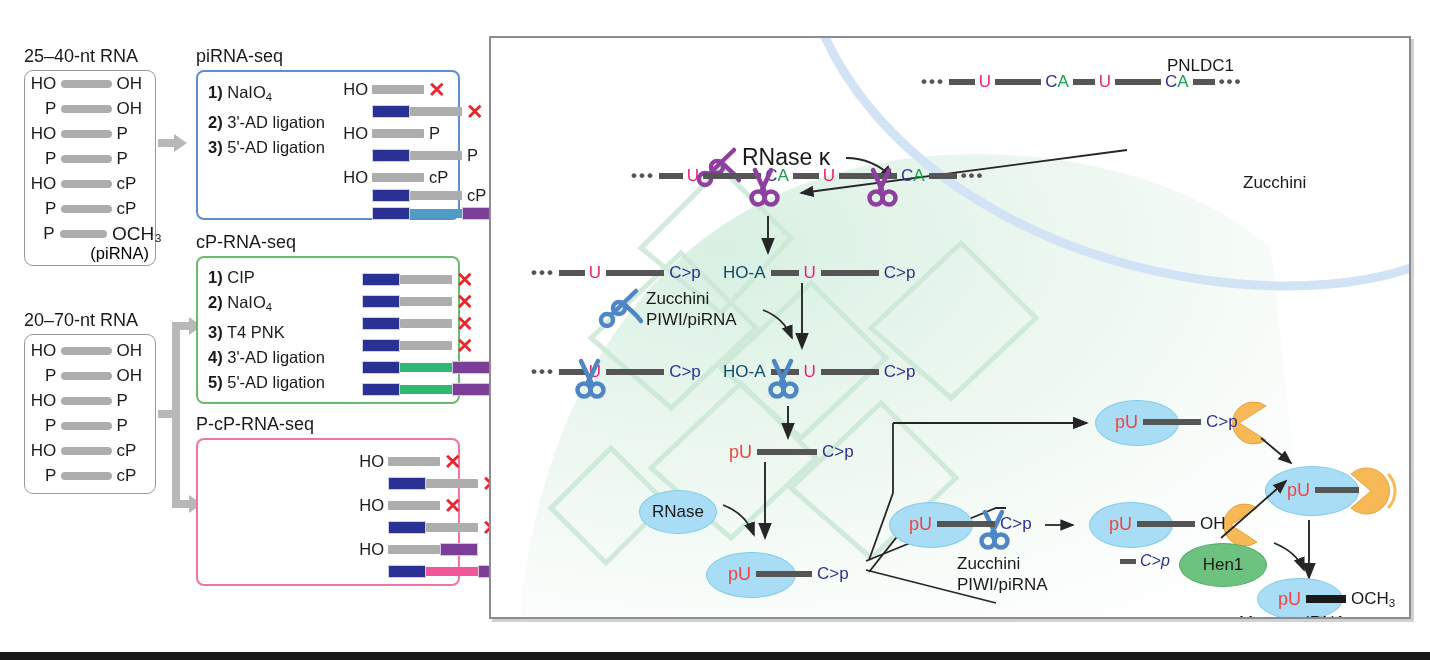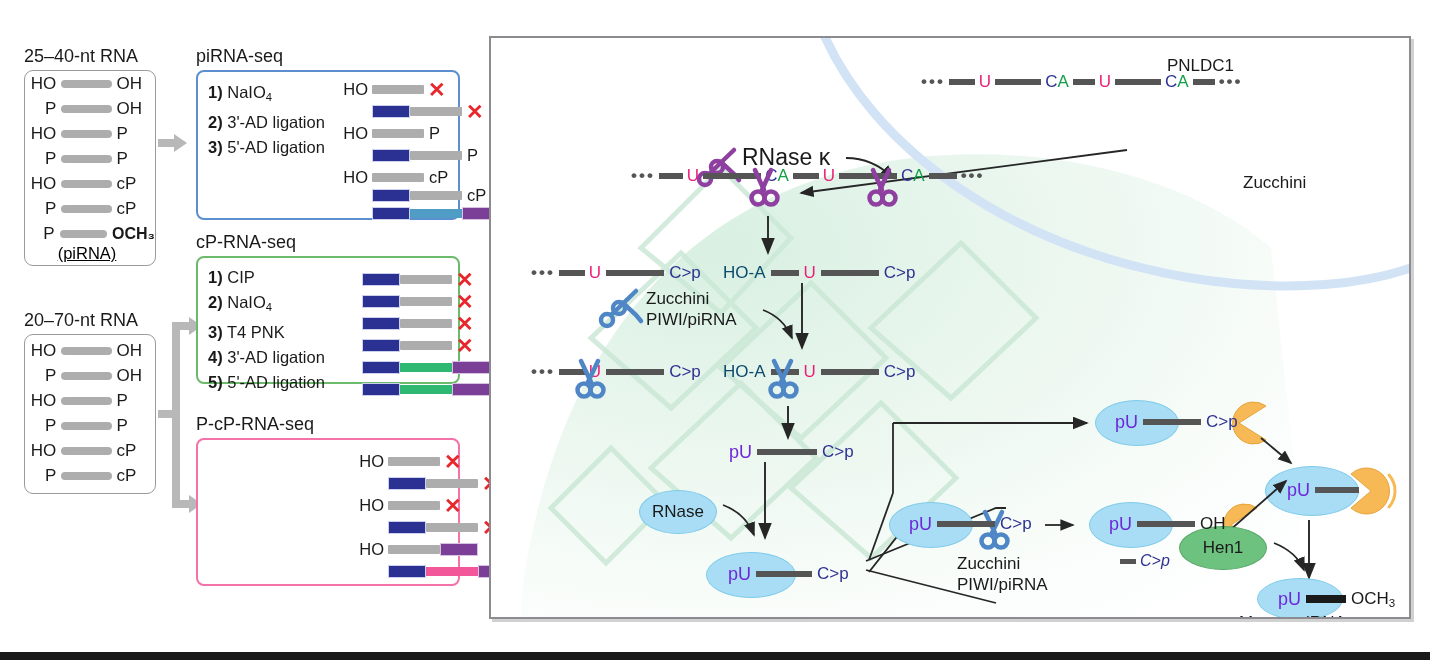--- a/index.html
+++ b/index.html
@@ -79,21 +79,21 @@
 
   
   .chain { position: absolute; display: flex; align-items: center; height: 20px; font-size: 17px;}
   .seg { height: 6px; background: #555555; }
   .dots { letter-spacing: 2px; color: #555555; font-weight: bold; font-size: 17px;}
   .nU { color: #ec1f78; font-weight: 500; }
   .nC { color: #2e3192; font-weight: 500;}
   .nA { color: #15a04a; font-weight: 500;}
   .nCp{ color: #2e3192; font-weight: 500; text-align: right;}
   .nHOA { color: #0c4a6e; font-weight: 500; }
-  .pUt { color: #6d28d9; font-weight: 500; }
+  .pUt { color: #ef4444; font-weight: 500; }
 
   
   .ell {
     position: absolute; border-radius: 50%;
     display:flex; align-items:center; justify-content:center;
     font-size: 17px; color: #1a1a1a;
   }
   .ell-blue { background: #a8ddf5; border: 1px solid #7fcbe9;}
   .ell-green{ background: #6ec27f; border: 1px solid #55a866;}
 
@@ -139,23 +139,23 @@
       <span class="end-r">cP</span>
     </div>
     <div class="subrow">
       <span class="end-l">P</span>
       <span class="grey-rna"></span>
       <span class="end-r">cP</span>
     </div>
     <div class="subrow">
       <span class="end-l">P</span>
       <span class="grey-rna"></span>
-      <span class="end-r" style="font-size:16px;font-weight:bold;">OCH₃</span>
-    </div>
-    <div style="text-align:center; font-size:16.5px; margin-top:-2px; padding-right:6px;text-decoration:underline;">(piRNA)</div>
+      <span class="end-r" style="font-size:19px;">OCH₃</span>
+    </div>
+    <div style="text-align:right; font-size:16.5px; margin-top:-2px; padding-right:6px;">(piRNA)</div>
   </div>
 
   <div class="abs garrow-line" style="left:158px; top:139px; width:17px; height:8px;"></div>
   <div class="abs garrow-head" style="left:174px; top:134px;"></div>
 
   <div class="abs lbl" style="left:24px; top:310px; font-size:18px;">20–70-nt RNA</div>
 
   <div class="abs subbox" style="left:24px; top:334px; width:132px; height:160px;">
     <div class="subrow" style="margin-top:3px;">
       <span class="end-l">HO</span>
@@ -240,21 +240,21 @@
       </div>
     <div class="prow" style="left:136px; top:130px;">
         <span class="p-ho blank">HO</span>
         <span class="ad5"></span>
         <span class="core-lblue"></span>
         <span class="ad3"></span>
       </div>
   </div>
 
   <div class="abs lbl" style="left:196px; top:232px; font-size:18px;">cP-RNA-seq</div>
-  <div class="abs methodbox mb-green" style="left:196px; top:256px; width:264px; height:128px;">
+  <div class="abs methodbox mb-green" style="left:196px; top:256px; width:264px; height:148px;">
     <div class="steps" style="left:10px; top:7px;">
       <div class="step"><b>1)</b> <span>CIP</span></div>
       <div class="step"><b>2)</b> <span>NaIO<sub>4</sub></span></div>
       <div class="step"><b>3)</b> <span>T4 PNK</span></div>
       <div class="step"><b>4)</b> <span>3'-AD ligation</span></div>
       <div class="step"><b>5)</b> <span>5'-AD ligation</span></div>
     </div>
     <div class="prow" style="left:164px; top:10px;">
         <span class="ad5"></span>
         <span class="core-grey"></span>
@@ -574,21 +574,21 @@
       </g>
 
       <path d="M 770 400 L 800 425" fill="none" stroke="#262626" stroke-width="1.8" marker-end="url(#ah)"></path>
       <path d="M 730 500 L 795 443" fill="none" stroke="#262626" stroke-width="1.8" marker-end="url(#ah)"></path>
 
       <path d="M 818 482 L 818 540" fill="none" stroke="#262626" stroke-width="1.9" marker-end="url(#ah2)"></path>
 
       <path d="M 783 505 C 798 511, 808 520, 813 532" fill="none" stroke="#262626" stroke-width="1.8" marker-end="url(#ah)"></path>
     </svg>
 
-    <div class="ell ell-green" style="left:688px; top:488px; width:88px; height:44px;">
+    <div class="ell ell-green" style="left:688px; top:505px; width:88px; height:44px;">
       <span>Hen1</span>
     </div>
 
     <div class="ell ell-blue abs" style="left:766px; top:540px; width:86px; height:42px;"></div>
     <div class="chain" style="left:787px; top:551px; z-index:5;">
       <span class="pUt" style="font-size:18px;">pU</span>
       <span class="seg" style="width:40px; margin:0 5px; height:8px; background:#1a1a1a;"></span>
       <span style="color:#1a1a1a; font-size:17px;">OCH<sub>3</sub></span>
     </div>
     <div class="abs lbl" style="left:748px; top:575px; font-size:17px;">Mature piRNA</div>

